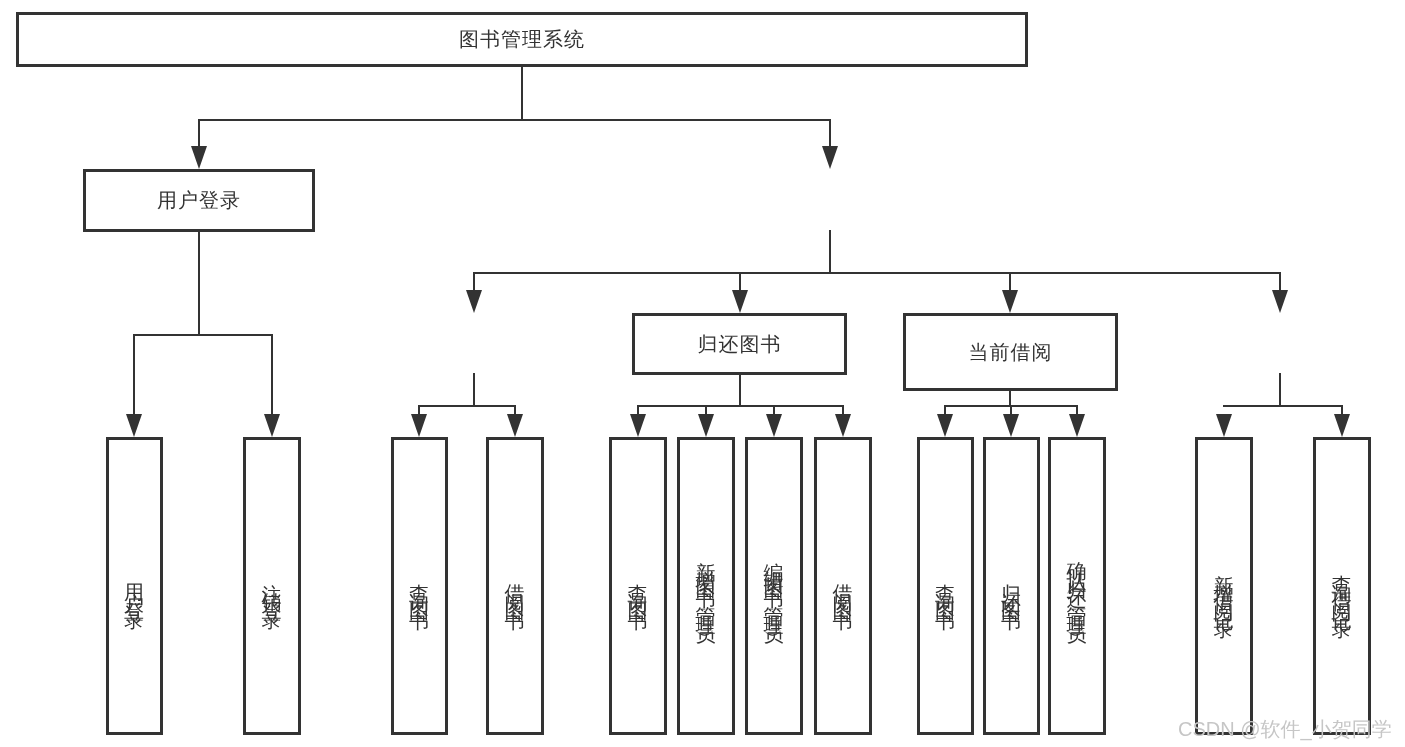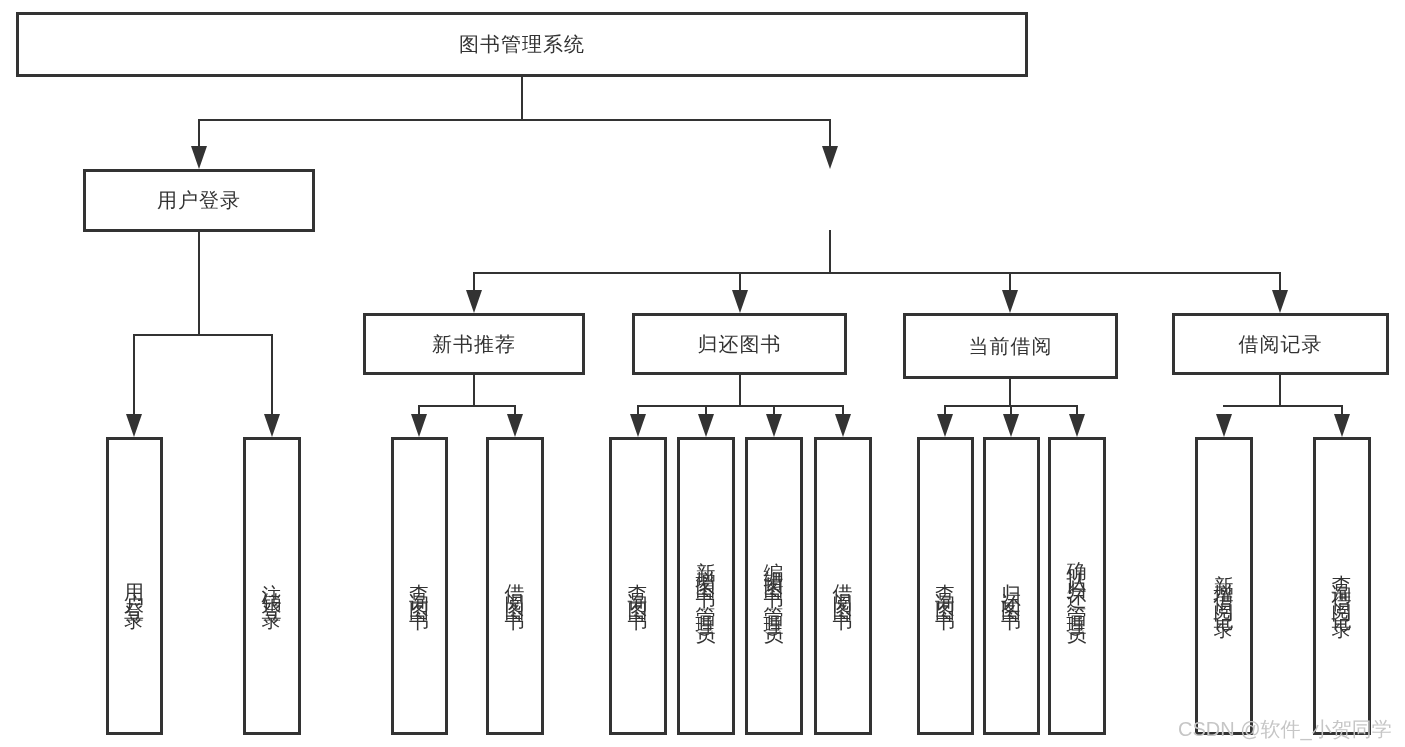--- a/index.html
+++ b/index.html
@@ -125,28 +125,26 @@
   <div class="arr" style="left:630px;  top:414px;"></div>
   <div class="arr" style="left:698px;  top:414px;"></div>
   <div class="arr" style="left:766px;  top:414px;"></div>
   <div class="arr" style="left:835px;  top:414px;"></div>
   <div class="arr" style="left:937px;  top:414px;"></div>
   <div class="arr" style="left:1003px; top:414px;"></div>
   <div class="arr" style="left:1069px; top:414px;"></div>
   <div class="arr" style="left:1216px; top:414px;"></div>
   <div class="arr" style="left:1334px; top:414px;"></div>
 
-  <div class="box hnode" style="left:16px; top:12px; width:1012px; height:65px;">图书管理系统</div>
+  <div class="box hnode" style="left:16px; top:12px; width:1012px; height:55px;">图书管理系统</div>
 
   <div class="box hnode" style="left:83px; top:169px; width:232px; height:63px;">用户登录</div>
 
-  <div class="box hnode" style="left:363px; top:313px; width:222px; height:62px;">新书推荐</div>
   <div class="box hnode" style="left:632px; top:313px; width:215px; height:62px;">归还图书</div>
-  <div class="box hnode" style="left:903px; top:313px; width:215px; height:66px;">当前借阅</div>
-  <div class="box hnode" style="left:1172px; top:313px; width:217px; height:62px;">借阅记录</div>
+  <div class="box hnode" style="left:903px; top:313px; width:215px; height:78px;">当前借阅</div>
 
   <div class="box vnode" style="left:106px; top:437px; width:57px; height:298px;">
     <span class="vtext">用户登录</span>
   </div>
   <div class="box vnode" style="left:243px; top:437px; width:58px; height:298px;">
     <span class="vtext">注销登录</span>
   </div>
 
   <div class="box vnode" style="left:391px; top:437px; width:57px; height:298px;">
     <span class="vtext">查询图书</span>

